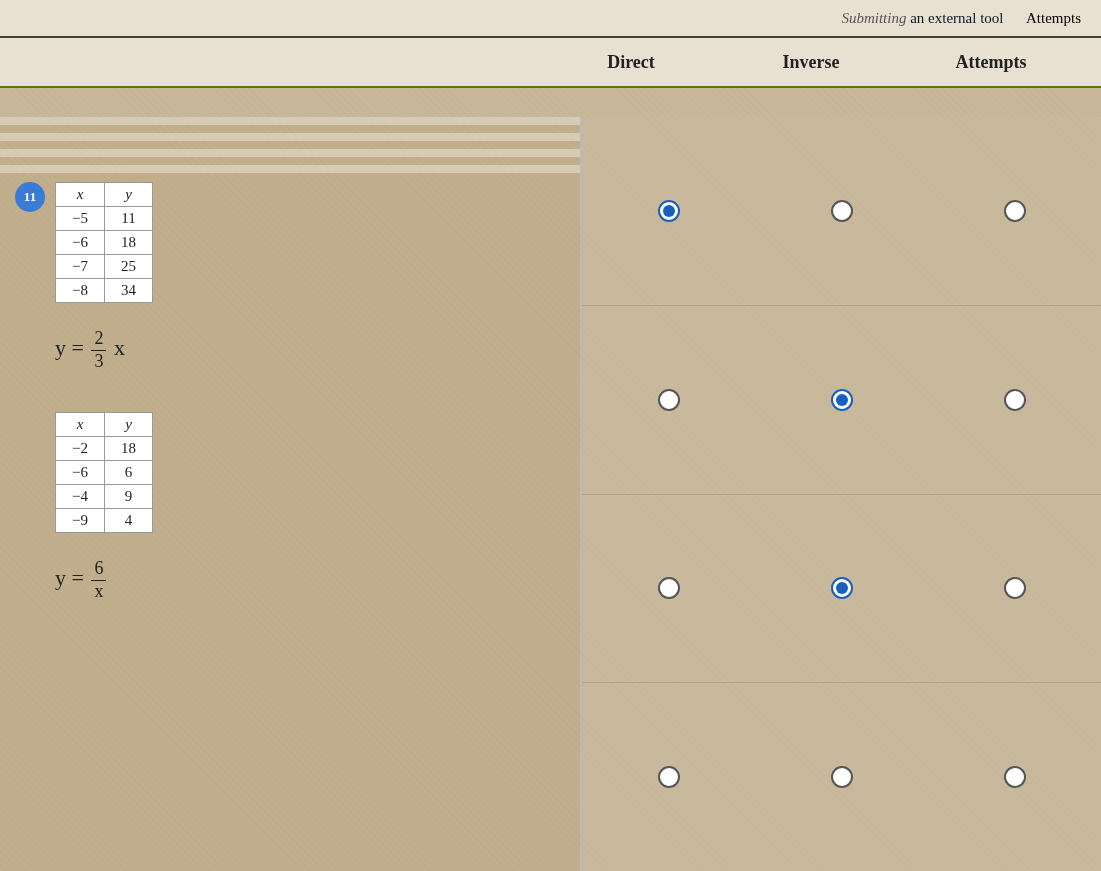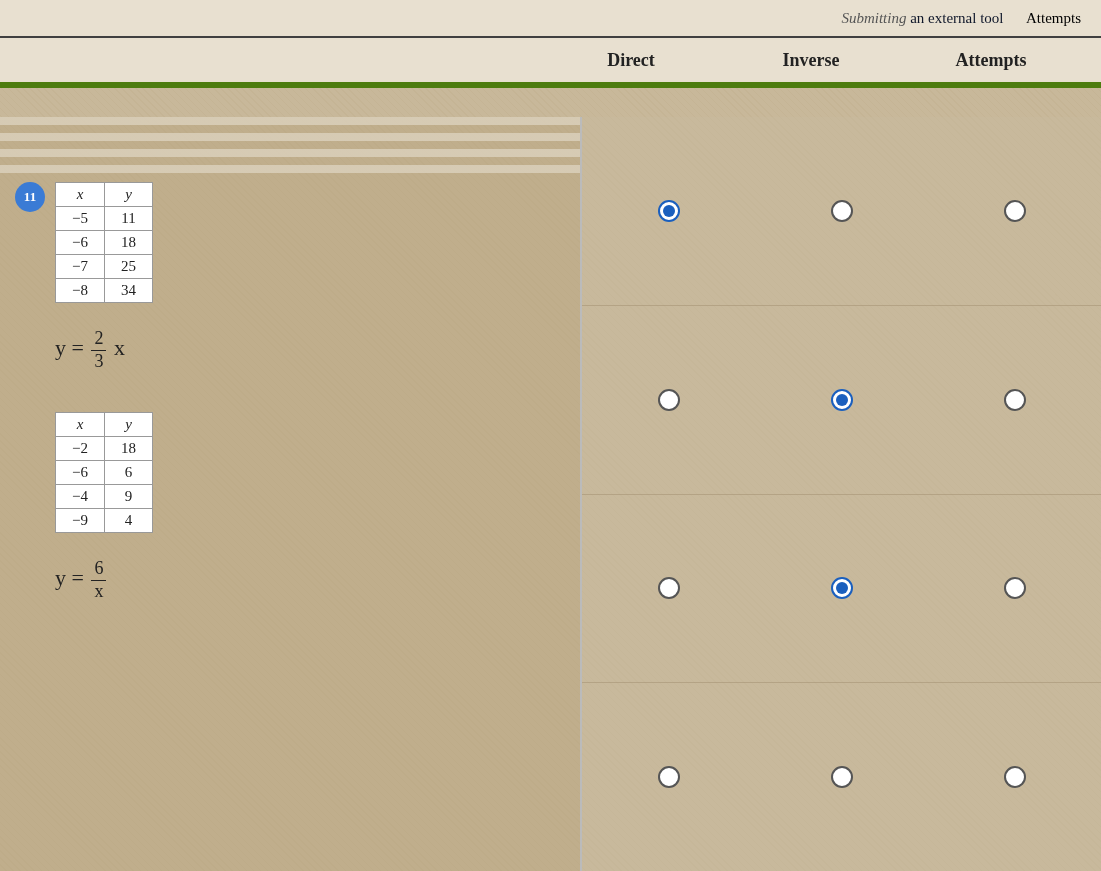--- a/index.html
+++ b/index.html
@@ -36,21 +36,21 @@
       top: 38px;
       left: 0;
       right: 0;
       height: 50px;
       background: #e8e0d0;
       display: flex;
       align-items: center;
       justify-content: flex-end;
       padding-right: 60px;
       gap: 80px;
-      border-bottom: 6px solid #4d7c0f;
+      border-bottom: 2px solid #4d7c0f;
     }
 
     .col-header {
       font-size: 18px;
       font-weight: bold;
       color: #222;
       width: 100px;
       text-align: center;
     }
 

